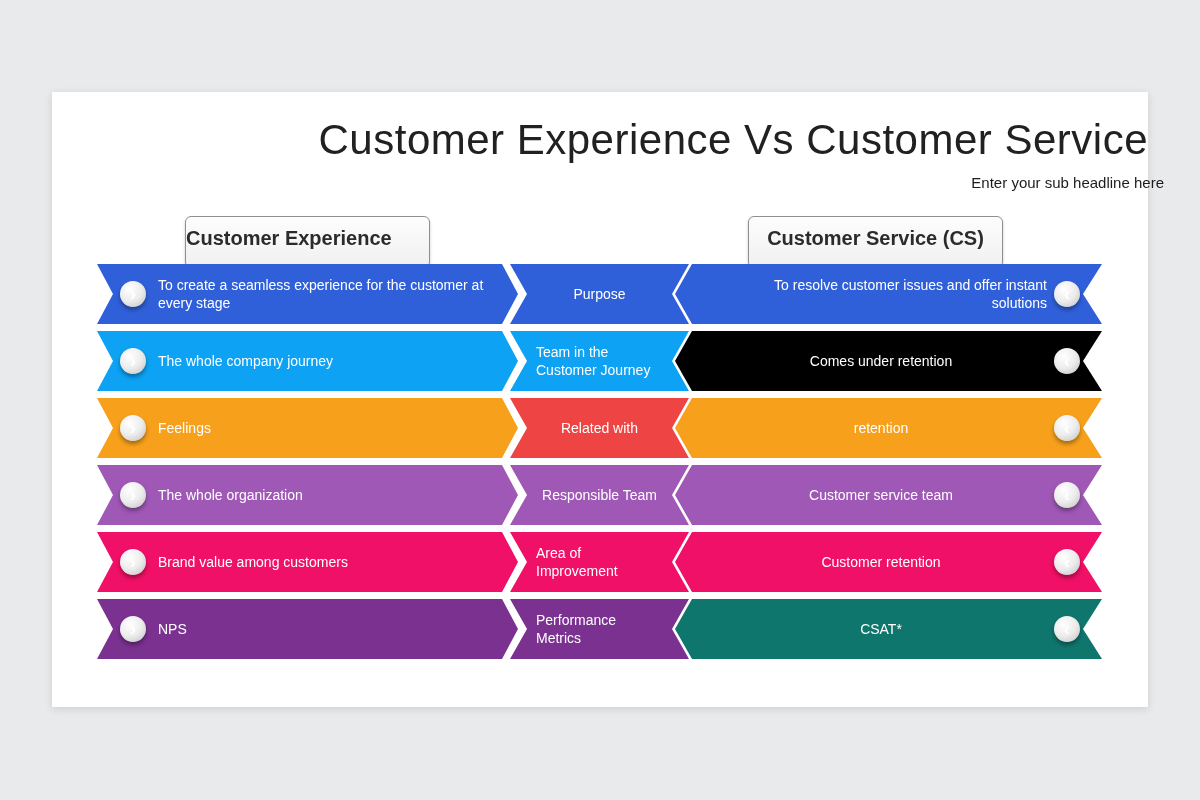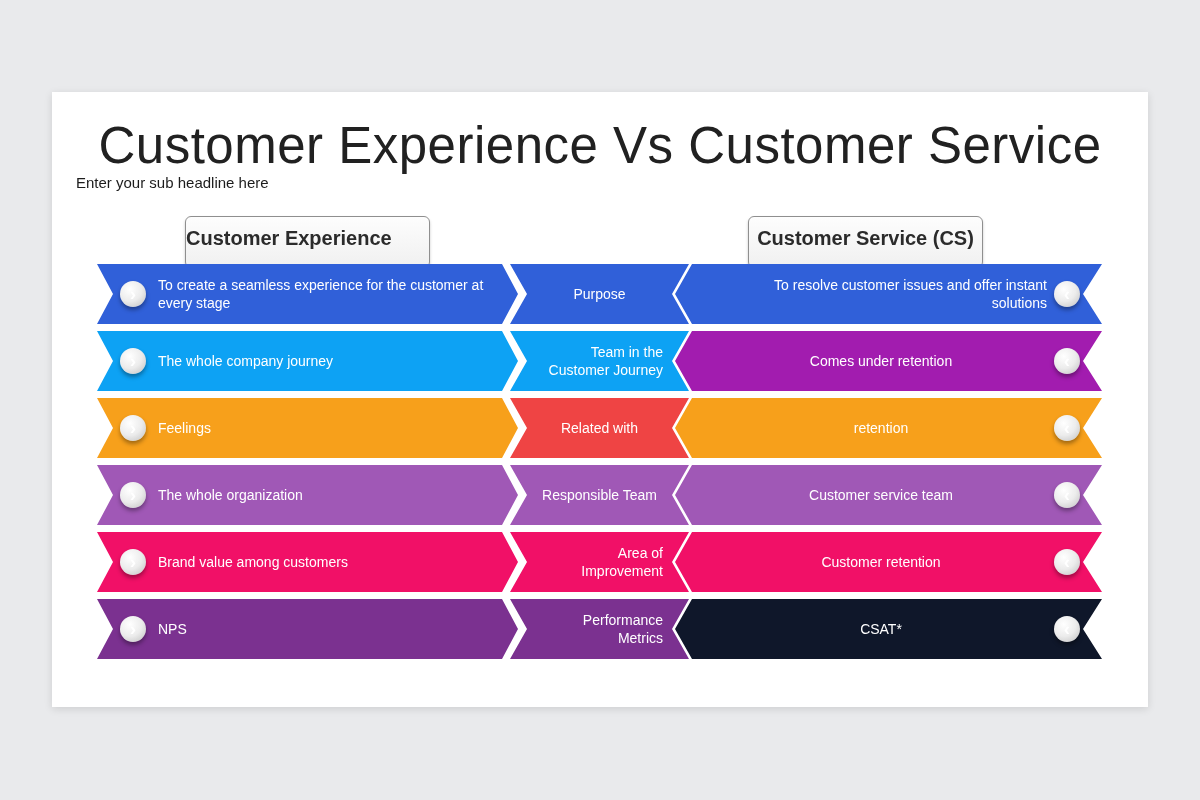--- a/index.html
+++ b/index.html
@@ -13,30 +13,30 @@
   .card {
     position: absolute;
     left: 52px; top: 92px;
     width: 1096px; height: 615px;
     background: #ffffff;
     box-shadow: 0 2px 8px rgba(0,0,0,0.12);
   }
   .title {
     position: absolute;
     left: 0; top: 24px; width: 100%;
-    text-align: center;
-    font-size: 51px;
+    text-align: right;
+    font-size: 42px;
     font-weight: 400;
     color: #212121;
     letter-spacing: 0.5px;
   }
   .subtitle {
     position: absolute;
-    left: 0; top: 82px; width: 100%;
-    text-align: left;
+    left: 16px; top: 82px; width: 100%;
+    text-align: right;
     font-size: 15px;
     font-weight: 400;
     color: #1c1c1c;
     padding-left: 24px;
   }
   .col-box {
     position: absolute;
     top: 124px;
     height: 52px;
     border: 1px solid #8f8f8f;
@@ -48,21 +48,21 @@
     align-items: flex-start;
     justify-content: center;
   }
   .col-box span {
     font-size: 20px;
     color: #2b2b2b;
     line-height: 42px;
     font-weight: bold;
   }
   .col-box.cx { left: 133px; width: 245px; }
-  .col-box.cs { left: 696px; width: 235px; }
+  .col-box.cs { left: 696px; width: 255px; }
   .rows {
     position: absolute;
     left: 45px; top: 172px;
     width: 1005px; height: 395px;
     z-index: 2;
   }
   .row {
     position: relative;
     height: 60px;
     margin-bottom: 7px;
@@ -80,21 +80,21 @@
   .band-left {
     left: 0; width: 421px;
     clip-path: polygon(0 0, calc(100% - 16px) 0, 100% 50%, calc(100% - 16px) 100%, 0 100%, 16px 50%);
     padding: 6px 34px 6px 61px;
   }
   .band-center {
     left: 413px; width: 179px;
     clip-path: polygon(0 0, 100% 0, calc(100% - 17px) 50%, 100% 100%, 0 100%, 17px 50%);
     padding: 6px 26px;
     justify-content: center;
-    text-align: right;
+    text-align: left;
   }
   .band-right {
     left: 578px; width: 427px;
     clip-path: polygon(17px 0, 100% 0, calc(100% - 19px) 50%, 100% 100%, 17px 100%, 0 50%);
     padding: 6px 55px 6px 40px;
     justify-content: center;
     text-align: right;
   }
   .bullet {
     position: absolute;
@@ -152,21 +152,21 @@
   <div class="row">
     <div class="band band-left" style="background: rgb(13, 162, 244);">
       <span class="bullet bullet-left">
         <span class="chev">›</span>
       </span>
       <div class="band-text">The whole company journey</div>
     </div>
     <div class="band band-center" style="background: rgb(13, 162, 244);">
       <div class="band-text">Team in the Customer Journey</div>
     </div>
-    <div class="band band-right" style="background: #a21caf;">
+    <div class="band band-right" style="background: #000000;">
       <div class="band-text">Comes under retention</div>
       <span class="bullet bullet-right">
         <span class="chev">‹</span>
       </span>
     </div>
   </div>
 
   <div class="row">
     <div class="band band-left" style="background: rgb(247, 160, 27);">
       <span class="bullet bullet-left">
@@ -224,21 +224,21 @@
   <div class="row">
     <div class="band band-left" style="background: rgb(123, 49, 144);">
       <span class="bullet bullet-left">
         <span class="chev">›</span>
       </span>
       <div class="band-text">NPS</div>
     </div>
     <div class="band band-center" style="background: rgb(123, 49, 144);">
       <div class="band-text">Performance Metrics</div>
     </div>
-    <div class="band band-right" style="background: #0f172a;">
+    <div class="band band-right" style="background: #0f766e;">
       <div class="band-text">CSAT*</div>
       <span class="bullet bullet-right">
         <span class="chev">‹</span>
       </span>
     </div>
   </div>
 </div>
 </div>
 
 </body></html>

